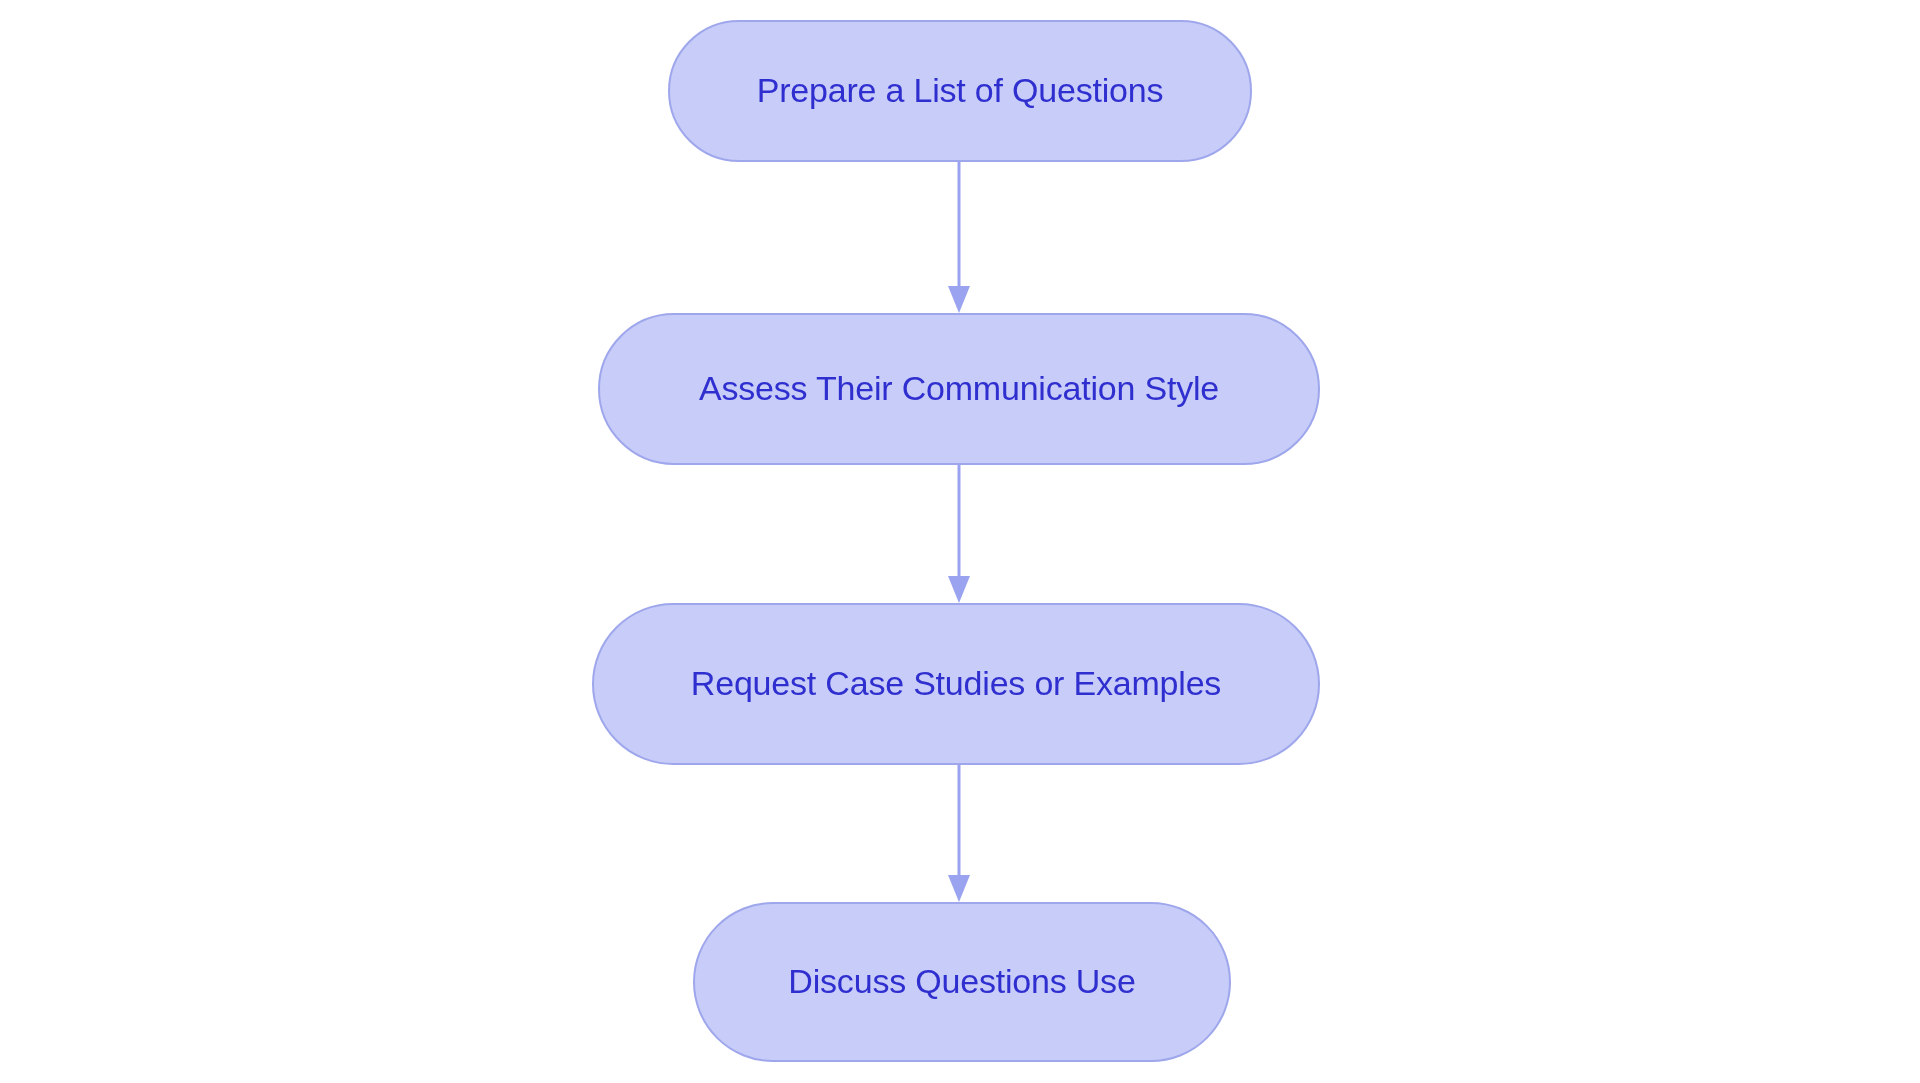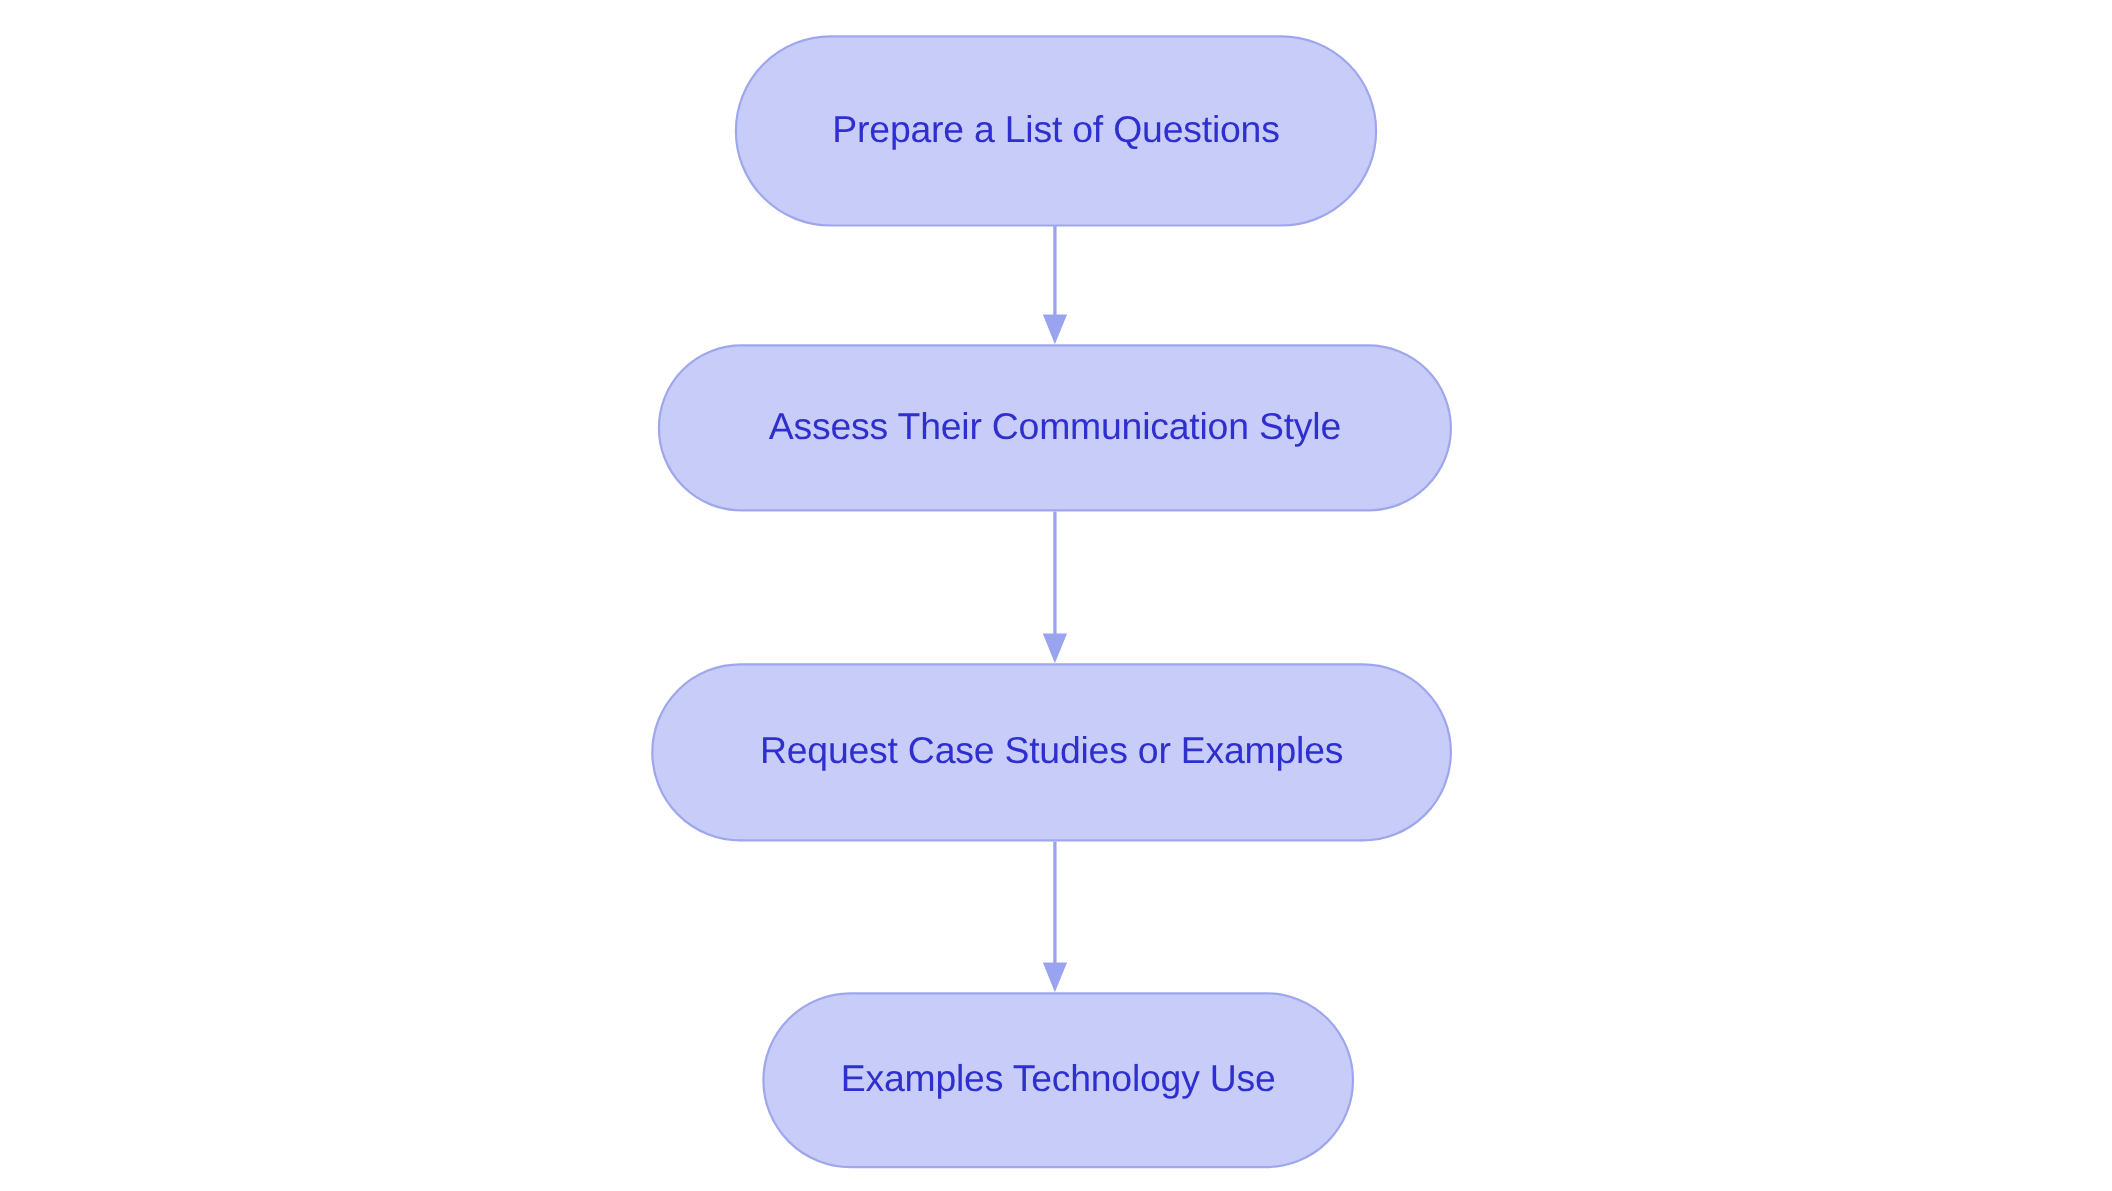--- a/index.html
+++ b/index.html
@@ -39,21 +39,21 @@
     font-family: "Liberation Sans", sans-serif;
     font-size: 34px;
     font-weight: 400;
     letter-spacing: -0.2px;
     line-height: 1.15;
     white-space: nowrap;
     user-select: none;
   }
 
   
-  .node-n1 { left: 668px;  top: 32px;   width: 584px; height: 174px; }
+  .node-n1 { left: 668px;  top: 20px;   width: 584px; height: 142px; }
   .node-n2 { left: 598px;  top: 313px;  width: 722px; height: 152px; }
   .node-n3 { left: 592px;  top: 603px;  width: 728px; height: 162px; }
   .node-n4 { left: 693px;  top: 902px;  width: 538px; height: 160px; }
 
   
   .connector {
     position: absolute;
     left: 0;
     top: 0;
     width: 1920px;
@@ -100,16 +100,16 @@
 
   <div class="node node-n3">
     <span class="node-label">Request Case Studies or Examples</span>
   </div>
 
   <div class="node node-n2">
     <span class="node-label">Assess Their Communication Style</span>
   </div>
 
   <div class="node node-n4">
-    <span class="node-label">Examples Technology Use</span>
+    <span class="node-label">Discuss Questions Use</span>
   </div>
 
 </div>
 
 </body></html>

